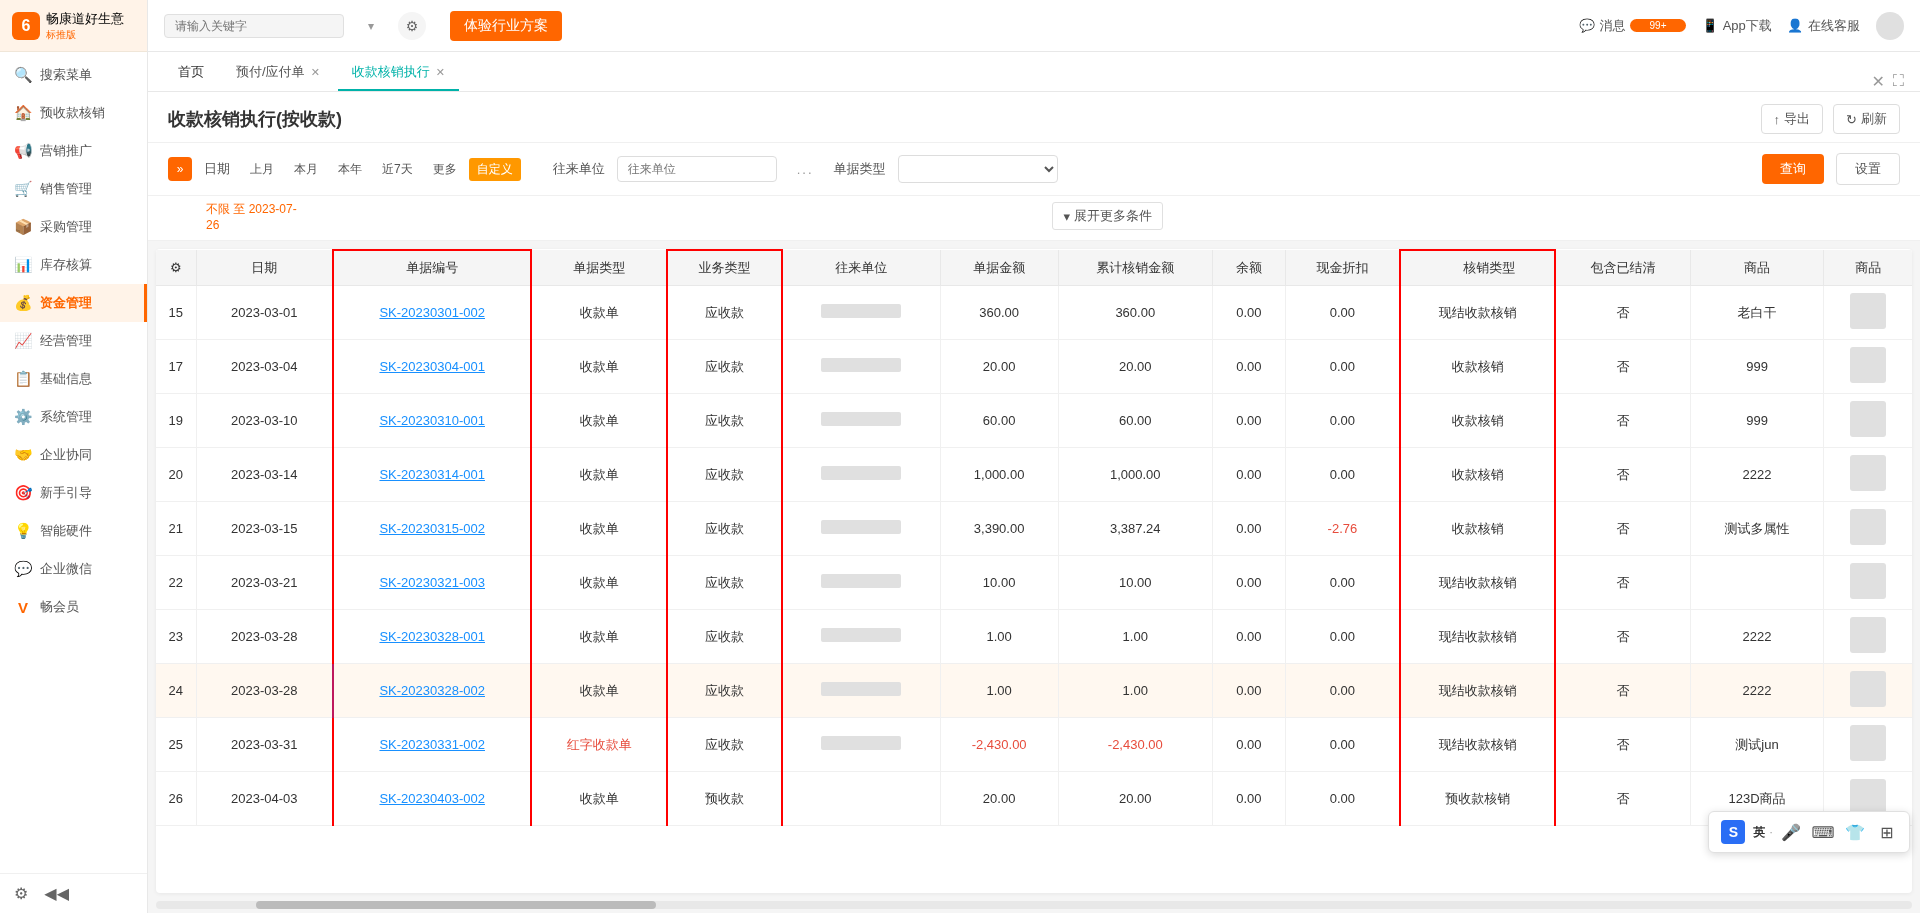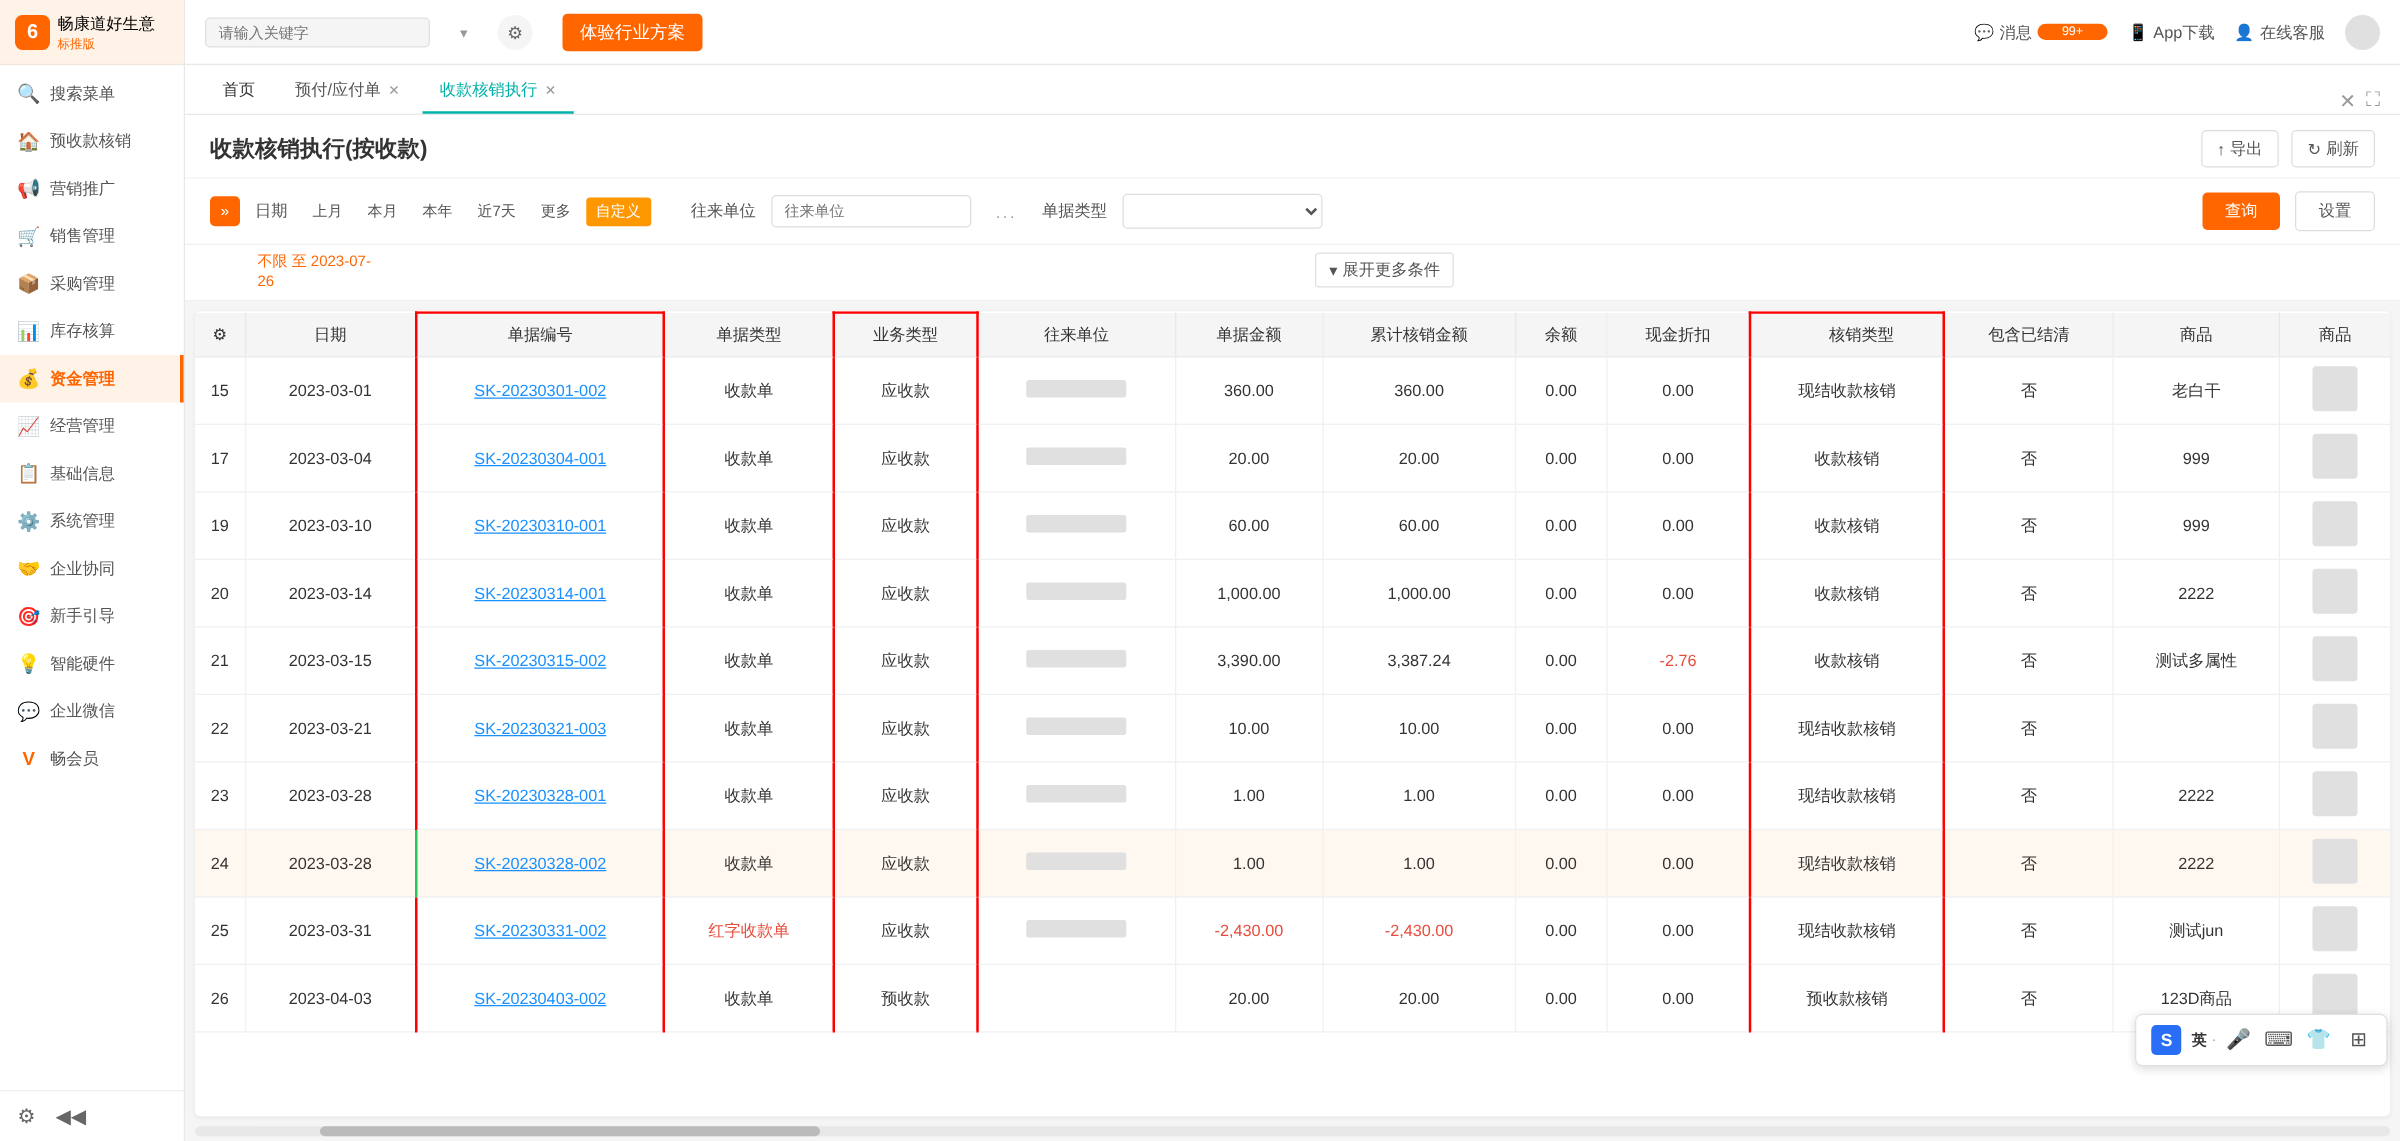--- a/index.html
+++ b/index.html
@@ -662,21 +662,21 @@
               <td>0.00</td>
               <td>0.00</td>
               <td style="border-left: 2px solid red; border-right: 2px solid red;">现结收款核销</td>
               <td>否</td>
               <td>2222</td>
               <td><div style="width:36px;height:36px;background:#e0e0e0;border-radius:3px;display:inline-block;"></div></td>
             </tr>
             <tr class="highlighted">
               <td>24</td>
               <td>2023-03-28</td>
-              <td class="link-text" style="border-left: 2px solid #22c55e; border-right: 2px solid red;">SK-20230328-002</td>
+              <td class="link-text" style="border-left: 2px solid #be185d; border-right: 2px solid red;">SK-20230328-002</td>
               <td>收款单</td>
               <td style="border-left: 2px solid red; border-right: 2px solid red;">应收款</td>
               <td><span class="blurred-cell"></span></td>
               <td>1.00</td>
               <td>1.00</td>
               <td>0.00</td>
               <td>0.00</td>
               <td style="border-left: 2px solid red; border-right: 2px solid red;">现结收款核销</td>
               <td>否</td>
               <td>2222</td>

